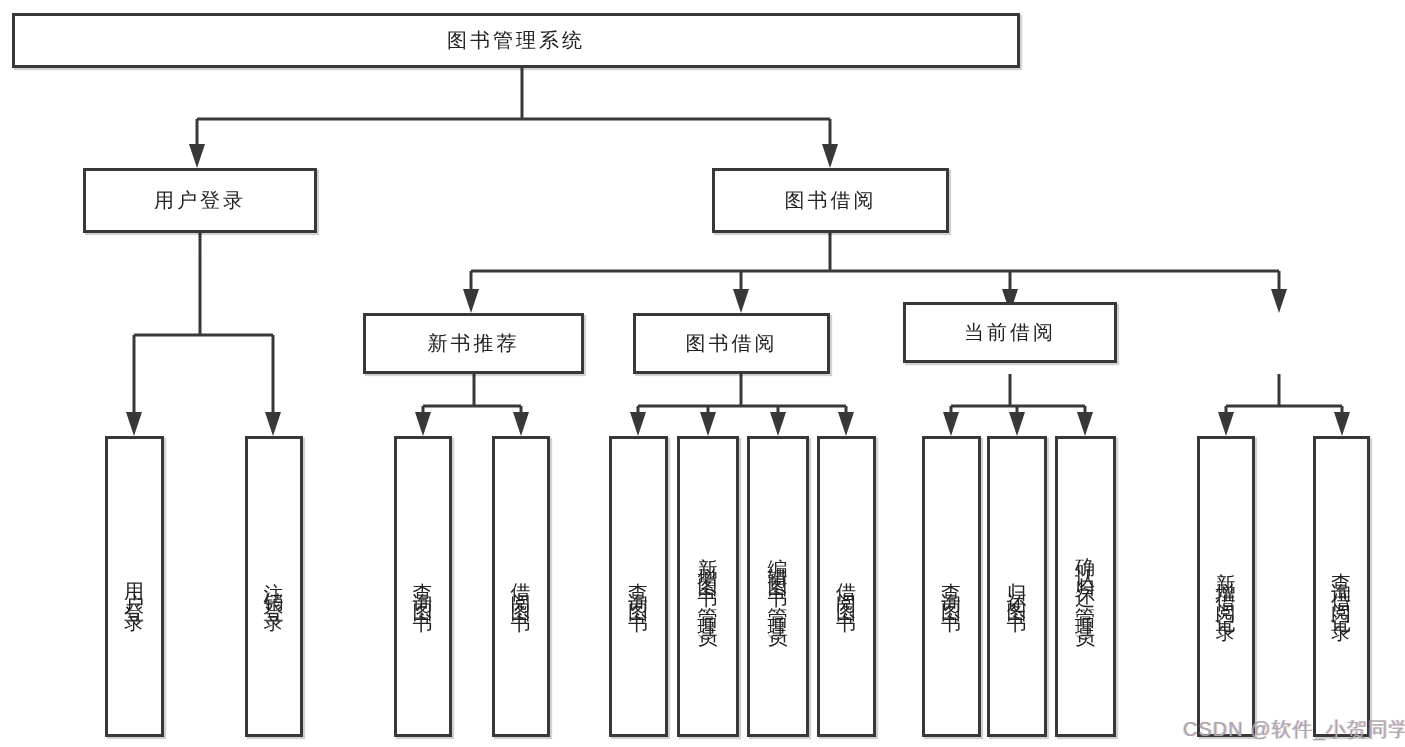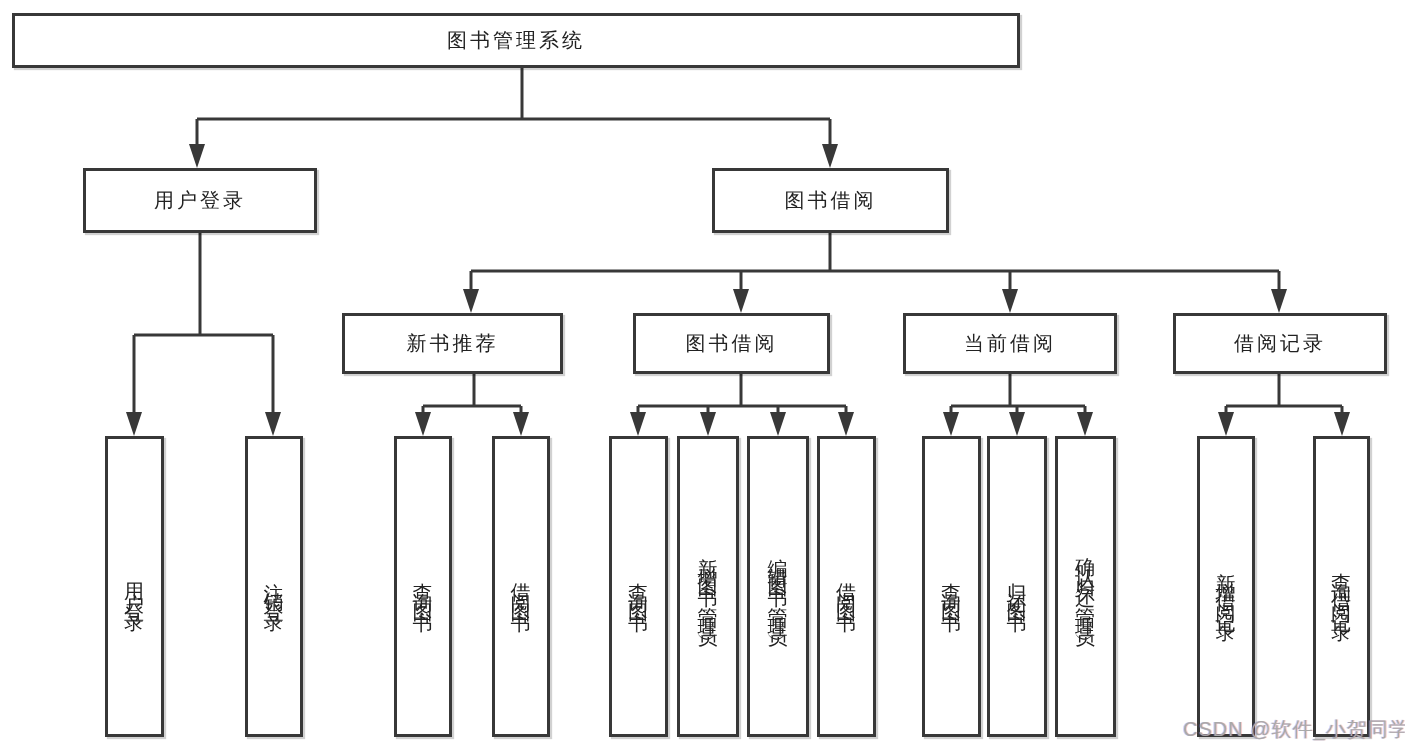--- a/index.html
+++ b/index.html
@@ -126,31 +126,28 @@
     <span class="h-label">图书管理系统</span>
   </div>
 
   <div class="node" style="left:83px; top:168px; width:234px; height:65px;">
     <span class="h-label">用户登录</span>
   </div>
   <div class="node" style="left:712px; top:168px; width:237px; height:65px;">
     <span class="h-label">图书借阅</span>
   </div>
 
-  <div class="node" style="left:342px; top:313px; width:221px; height:61px;">
+  <div class="node" style="left:363px; top:313px; width:221px; height:61px;">
     <span class="h-label">新书推荐</span>
   </div>
   <div class="node" style="left:633px; top:313px; width:197px; height:61px;">
     <span class="h-label">图书借阅</span>
   </div>
-  <div class="node" style="left:903px; top:313px; width:214px; height:61px;justify-content:center;">
+  <div class="node" style="left:903px; top:302px; width:214px; height:61px;justify-content:center;">
     <span class="h-label">当前借阅</span>
-  </div>
-  <div class="node" style="left:1173px; top:313px; width:214px; height:61px;">
-    <span class="h-label">借阅记录</span>
   </div>
 
   <div class="node leaf" style="left:105px; top:436px; width:59px; height:301px;">
     <span class="v-label">用户登录</span>
   </div>
   <div class="node leaf" style="left:245px; top:436px; width:58px; height:301px;">
     <span class="v-label">注销登录</span>
   </div>
 
   <div class="node leaf" style="left:394px; top:436px; width:58px; height:301px;">

